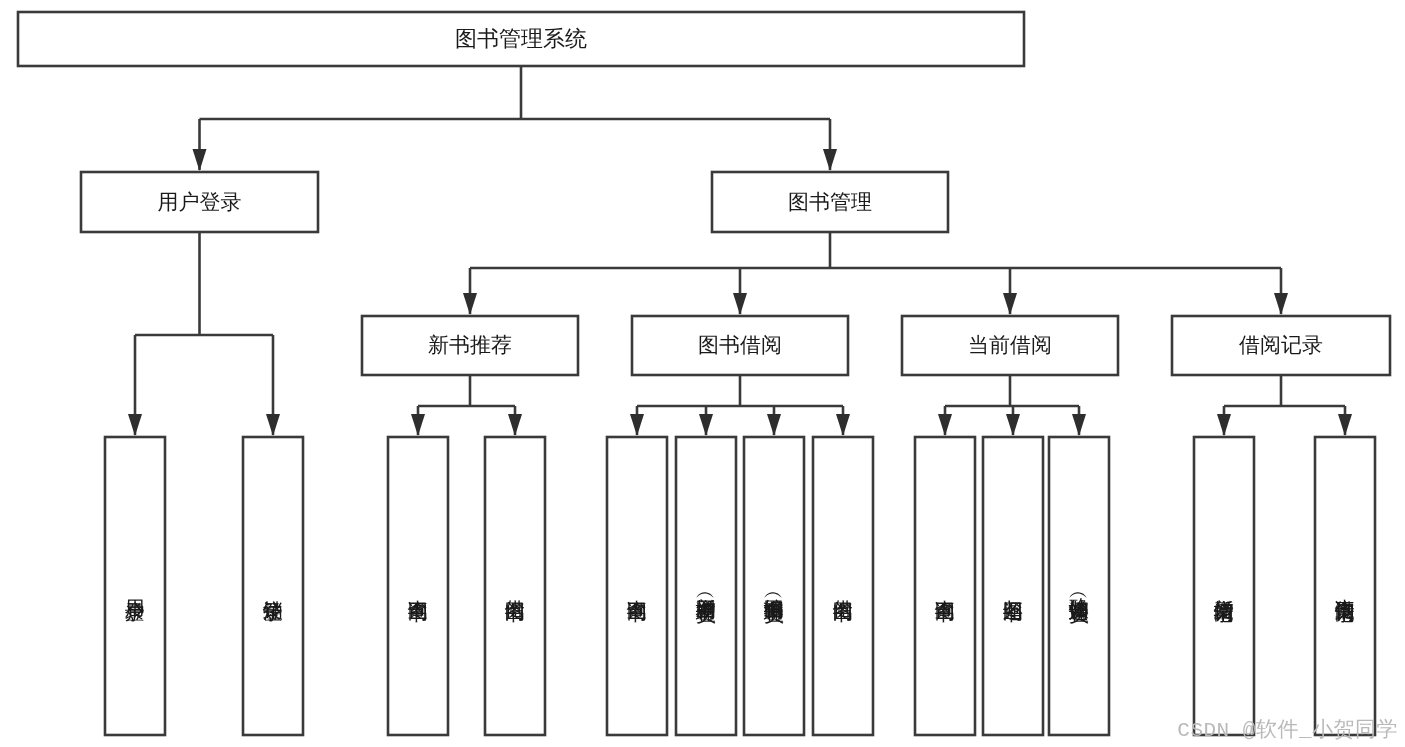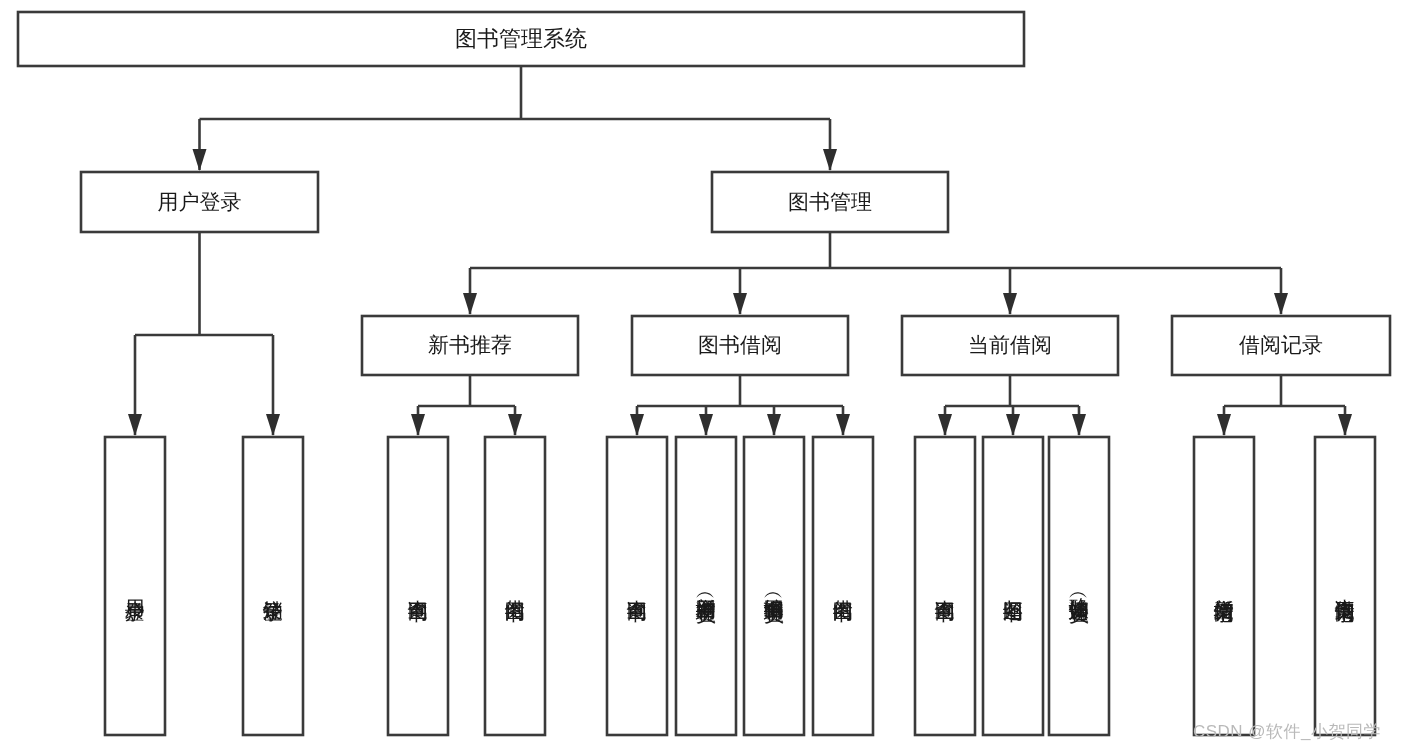--- a/index.html
+++ b/index.html
@@ -65,24 +65,24 @@
     font-size: 20px;
     line-height: 1.02;
     color: #1a1a1a;
     letter-spacing: 1px;
     white-space: nowrap;
     text-align: center;
     pointer-events: none;
   }
   .watermark {
     position: absolute;
-    right: 24px;
+    right: 7px;
     bottom: 4px;
-    font-family: Liberation Sans, sans-serif;
-    font-size: 17px;
+    font-family: Liberation Mono, monospace;
+    font-size: 21px;
     color: #b9b9b9;
     white-space: nowrap;
     letter-spacing: 0.5px;
   }
 </style>
 </head>
 <body>
 
 <div id="diagram-root">
 

